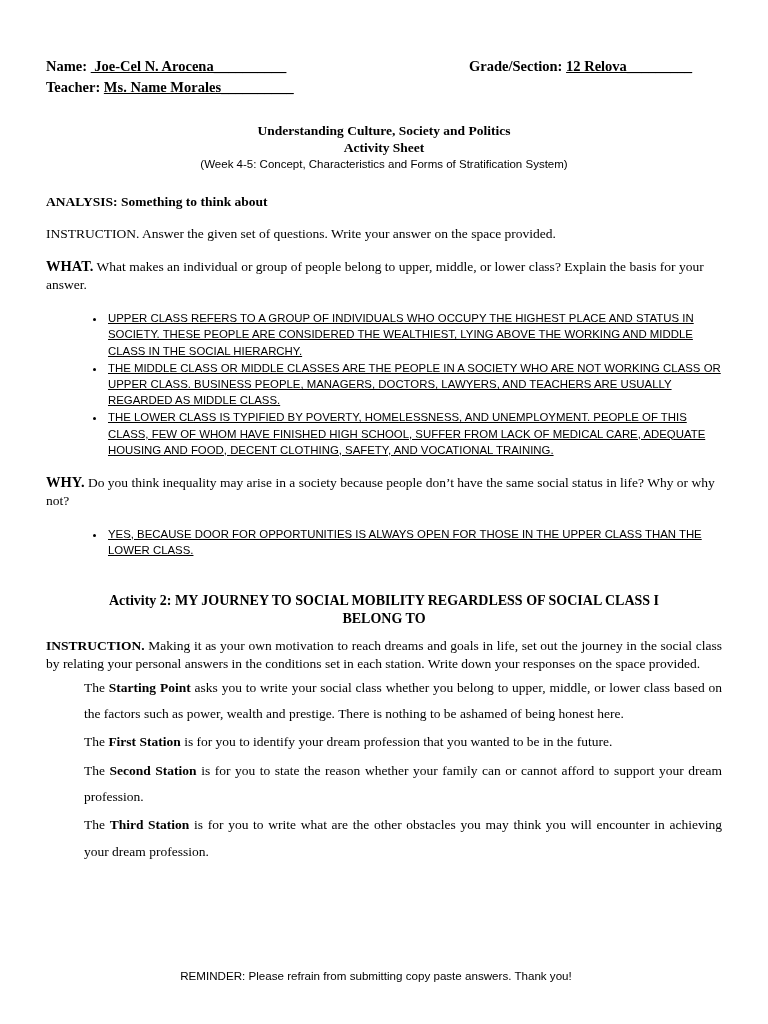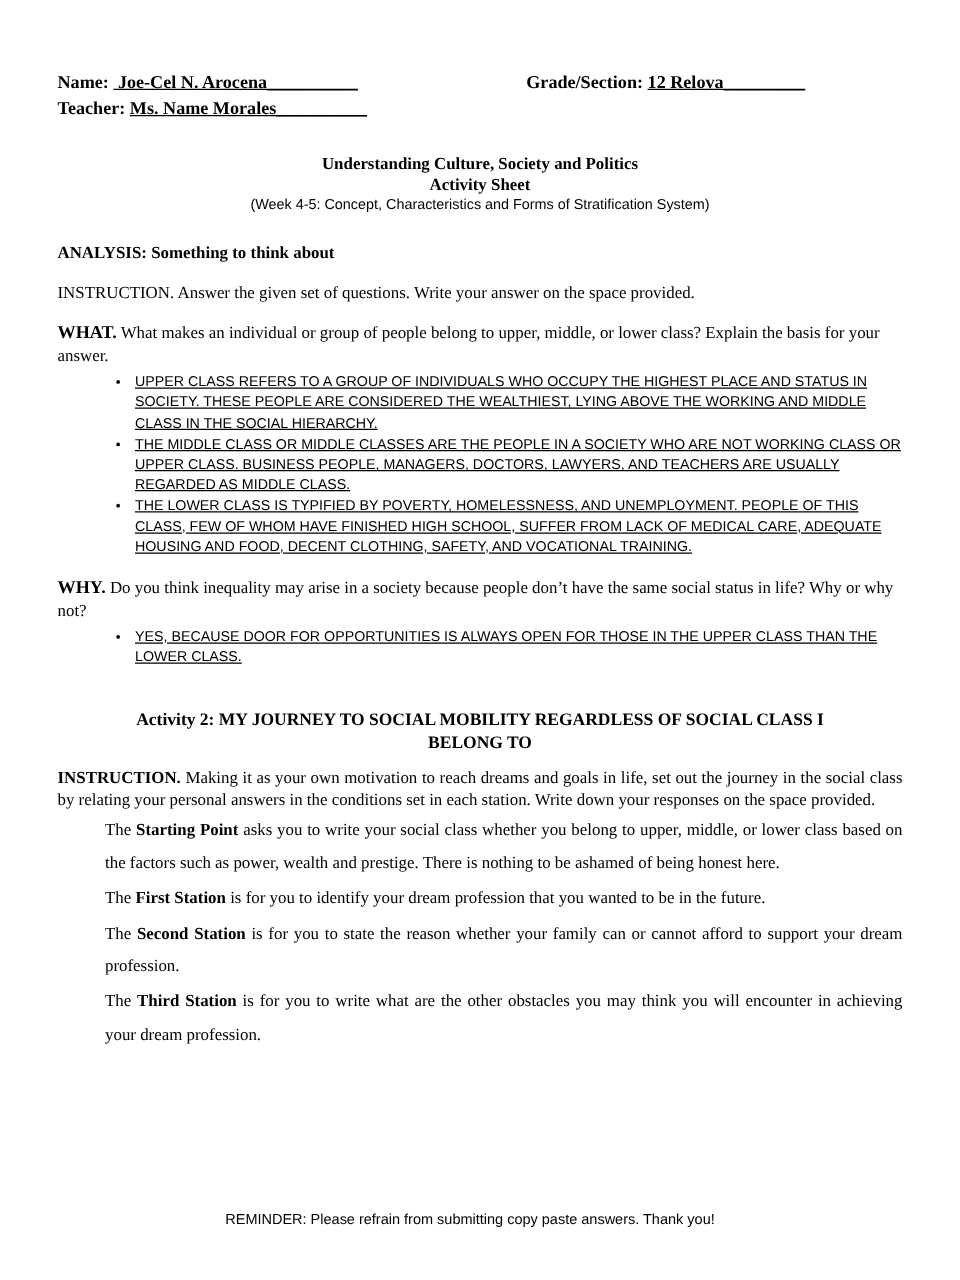--- a/index.html
+++ b/index.html
@@ -22,20 +22,21 @@
     padding: 56px 46px 20px 46px;
   }
 
   
   .hdr-row {
     display: flex;
     align-items: baseline;
     font-size: 14.5px;
     font-weight: bold;
     line-height: 1.45;
+    gap: 48px;
   }
   .hdr-left { width: 375px; display: flex; align-items: baseline; }
   .hdr-right { display: flex; align-items: flex-end; }
   .lbl { white-space: pre; }
   .fill {
     text-decoration: underline;
     white-space: pre;
   }
 
   
@@ -68,21 +69,21 @@
     line-height: 1.32;
     text-align: left;
   }
   .para b { font-weight: normal; }
   .q-label {
     font-size: 14.5px;
     font-weight: bold;
   }
 
   ul.answers {
-    margin: 4px 0 0 0;
+    margin: 16px 0 0 0;
     padding-left: 60px;
     list-style: disc;
   }
   ul.answers li {
     font-family: "Liberation Sans", sans-serif;
     font-size: 11.4px;
     line-height: 1.42;
     margin-bottom: 1px;
     padding-left: 2px;
   }

